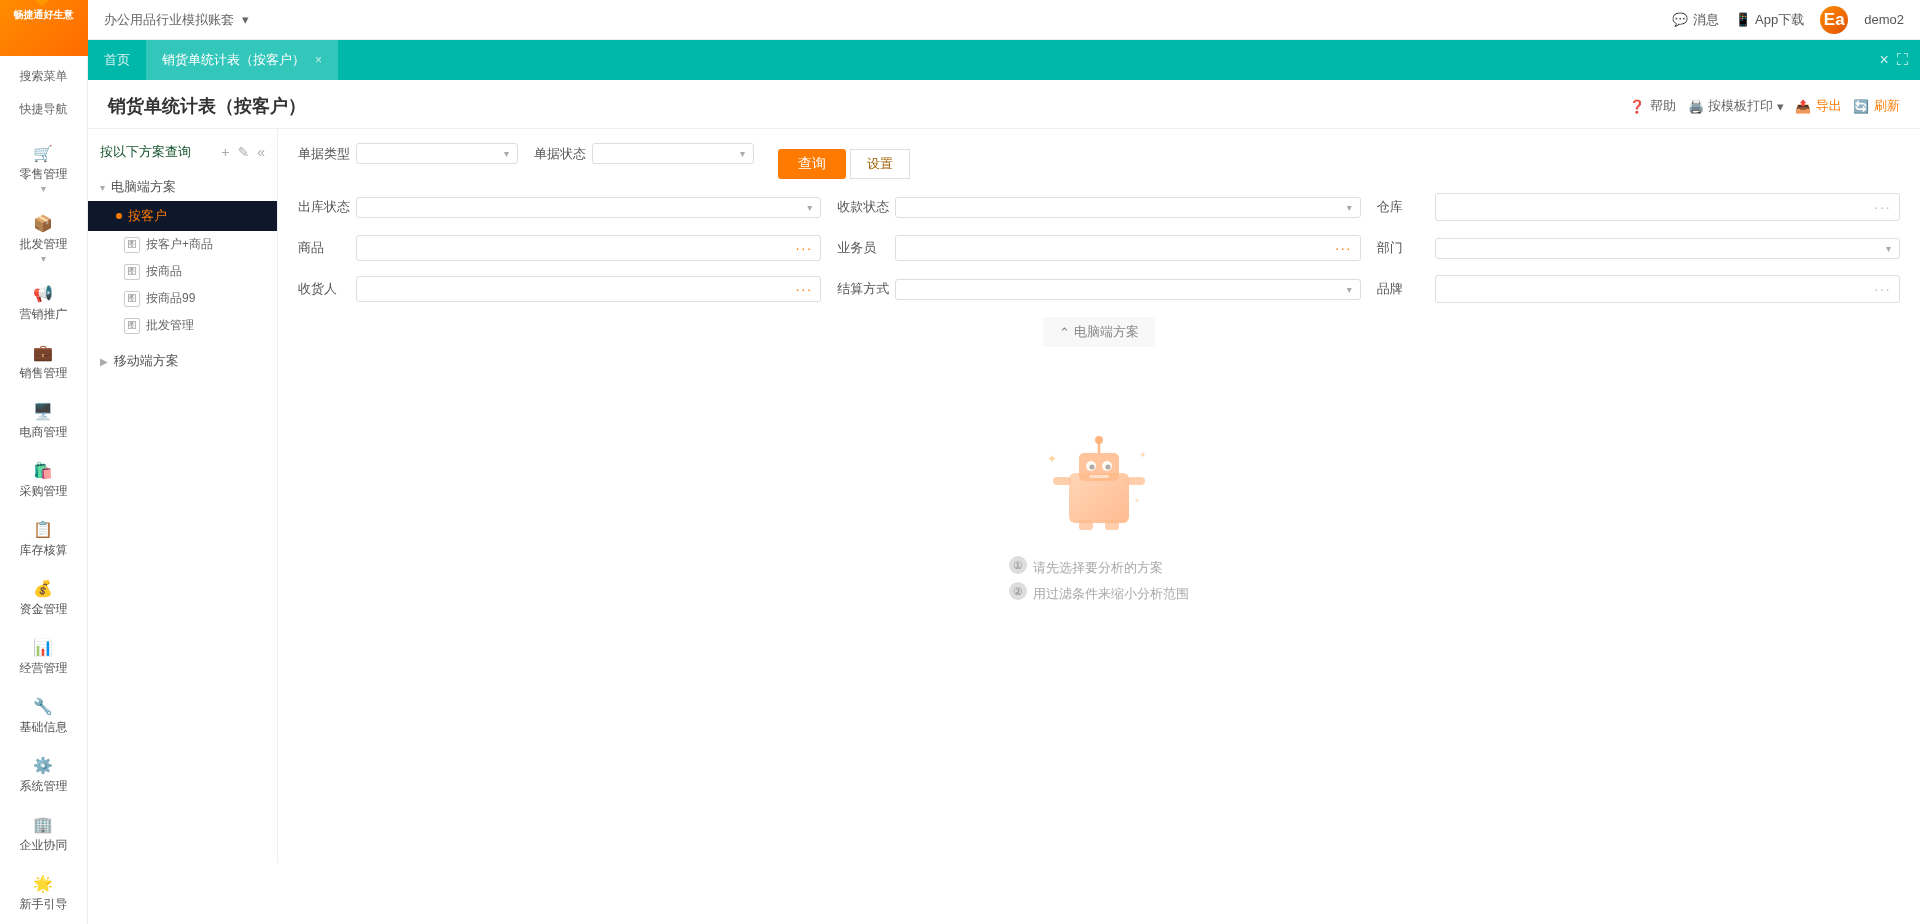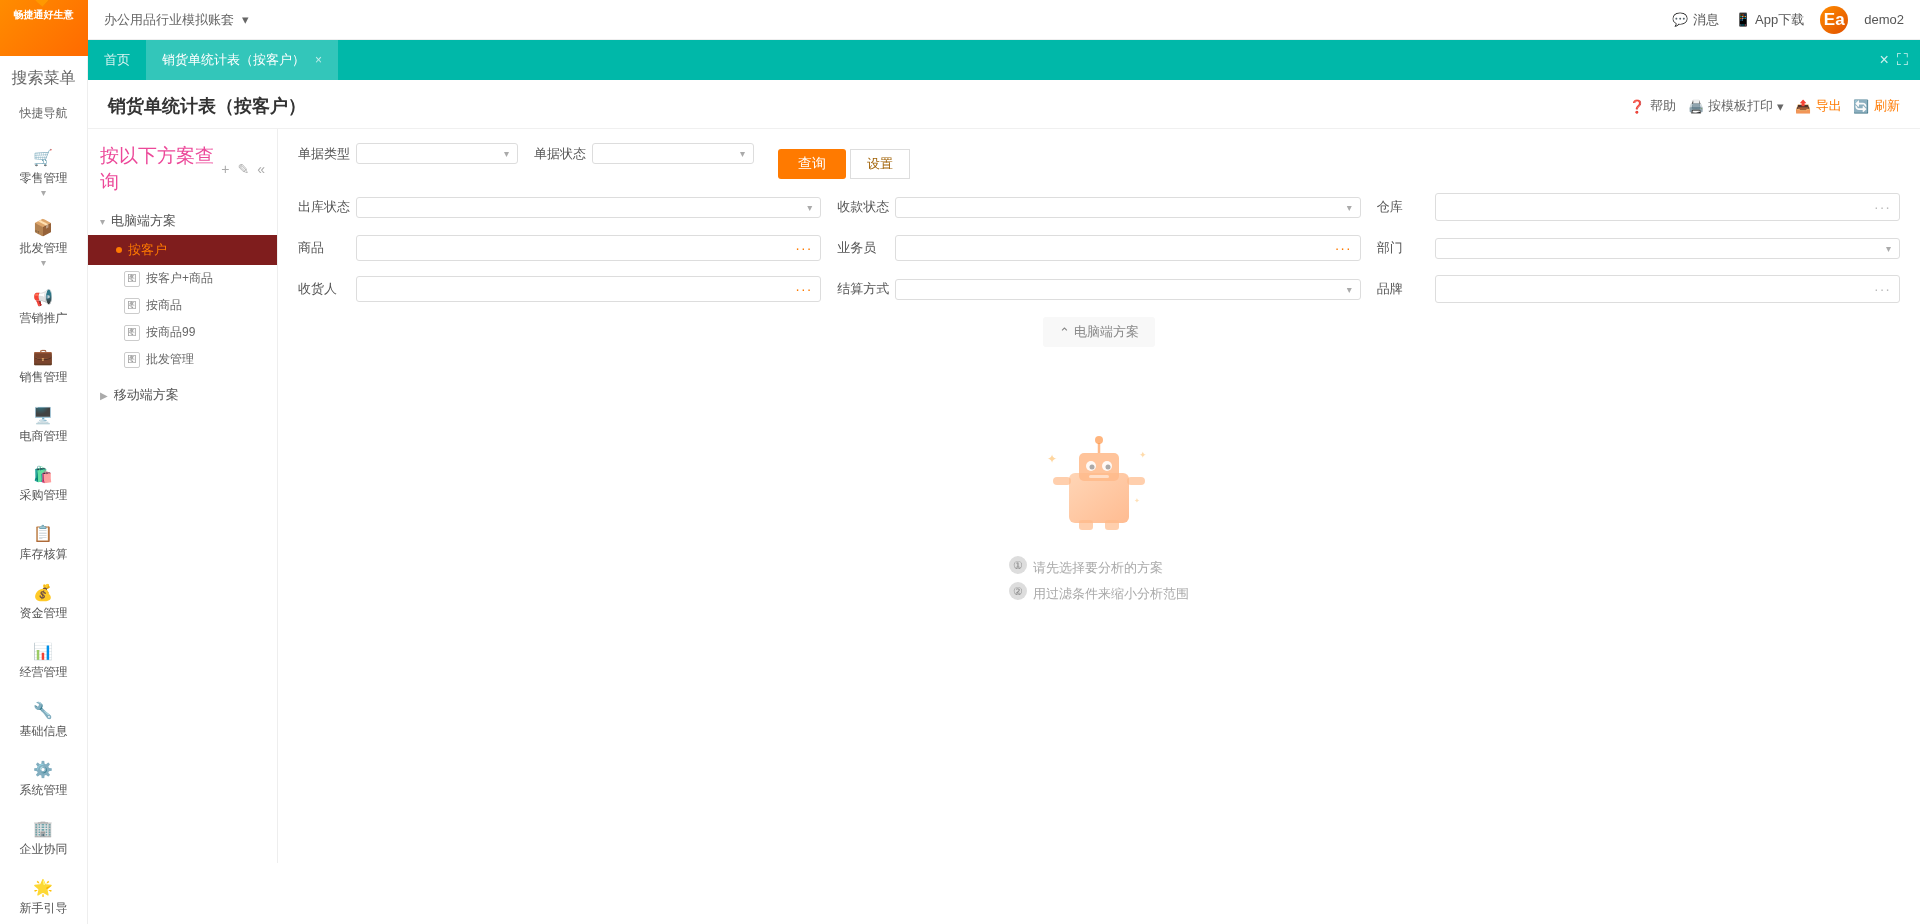--- a/index.html
+++ b/index.html
@@ -2,21 +2,21 @@
 <html><head>
   <meta charset="utf-8">
   <style>
     * { box-sizing: border-box; margin: 0; padding: 0; }
     body { font-family: "Microsoft YaHei", "PingFang SC", sans-serif; font-size: 13px; background: #f5f5f5; color: #333; display: flex; height: 924px; overflow: hidden; }
 
     
     .sidebar { width: 88px; background: #fff; display: flex; flex-direction: column; align-items: center; border-right: 1px solid #eee; flex-shrink: 0; }
     .sidebar-logo { width: 88px; height: 56px; background: linear-gradient(135deg, #ff8c00, #ff6a00); display: flex; flex-direction: column; align-items: center; justify-content: center; color: #fff; font-size: 10px; cursor: pointer; }
     .sidebar-logo .logo-icon { font-size: 22px; }
-    .sidebar-search { padding: 12px 0 8px; width: 100%; text-align: center; color: #666; font-size: 16px; cursor: pointer; }
+    .sidebar-search { padding: 12px 0 8px; width: 100%; text-align: center; color: #666; font-size: 12px; cursor: pointer; }
     .sidebar-nav { padding: 8px 0; width: 100%; text-align: center; color: #666; font-size: 12px; cursor: pointer; }
     .sidebar-item { width: 100%; padding: 10px 0; text-align: center; color: #555; font-size: 12px; cursor: pointer; position: relative; }
     .sidebar-item .item-icon { font-size: 16px; margin-bottom: 3px; }
     .sidebar-item .expand-arrow { font-size: 10px; color: #aaa; }
     .sidebar-divider { width: 60%; height: 1px; background: #eee; margin: 4px auto; }
 
     
     .main { flex: 1; display: flex; flex-direction: column; overflow: hidden; }
 
     
@@ -46,28 +46,28 @@
     .page-actions .export-btn { display: flex; align-items: center; gap: 4px; cursor: pointer; color: #ff7a00; }
     .page-actions .refresh-btn { display: flex; align-items: center; gap: 4px; cursor: pointer; color: #ff7a00; }
     .page-actions .print-btn { display: flex; align-items: center; gap: 4px; cursor: pointer; color: #666; }
 
     
     .body-split { display: flex; flex: 1; height: calc(100% - 110px); }
 
     
     .scheme-panel { width: 190px; border-right: 1px solid #eee; padding: 10px 0; background: #fff; flex-shrink: 0; }
     .scheme-panel-header { display: flex; align-items: center; justify-content: space-between; padding: 4px 12px 8px; color: #555; font-size: 13px; }
-    .scheme-panel-header-title { font-size: 19px; color: #ec4899; }
+    .scheme-panel-header-title { font-size: 13px; color: #14532d; }
     .scheme-panel-header-icons { display: flex; gap: 8px; color: #aaa; }
     .scheme-panel-header-icons span { cursor: pointer; font-size: 14px; }
     .scheme-group { padding: 4px 0; }
     .scheme-group-title { display: flex; align-items: center; gap: 6px; padding: 5px 12px; color: #555; font-size: 13px; cursor: pointer; }
     .scheme-group-title .arrow { font-size: 10px; color: #aaa; }
     .scheme-item { display: flex; align-items: center; gap: 6px; padding: 6px 12px 6px 28px; font-size: 13px; color: #555; cursor: pointer; }
-    .scheme-item.active { color: #ff7a00; background: #7f1d1d; }
+    .scheme-item.active { color: #ff7a00; background: #0f172a; }
     .scheme-item .item-dot { width: 6px; height: 6px; border-radius: 50%; background: #ff7a00; display: inline-block; }
     .scheme-sub-item { display: flex; align-items: center; gap: 6px; padding: 5px 12px 5px 36px; font-size: 12px; color: #666; cursor: pointer; }
     .sub-icon { width: 16px; height: 16px; display: inline-flex; align-items: center; justify-content: center; border: 1px solid #ccc; border-radius: 2px; font-size: 9px; color: #888; }
 
     
     .filter-panel { flex: 1; padding: 14px 20px; background: #fff; }
     .filter-row { display: flex; align-items: center; gap: 16px; margin-bottom: 14px; }
     .filter-item { display: flex; align-items: center; gap: 8px; flex: 1; }
     .filter-label { color: #555; font-size: 13px; white-space: nowrap; min-width: 50px; }
     .date-control { display: flex; align-items: center; gap: 4px; }

